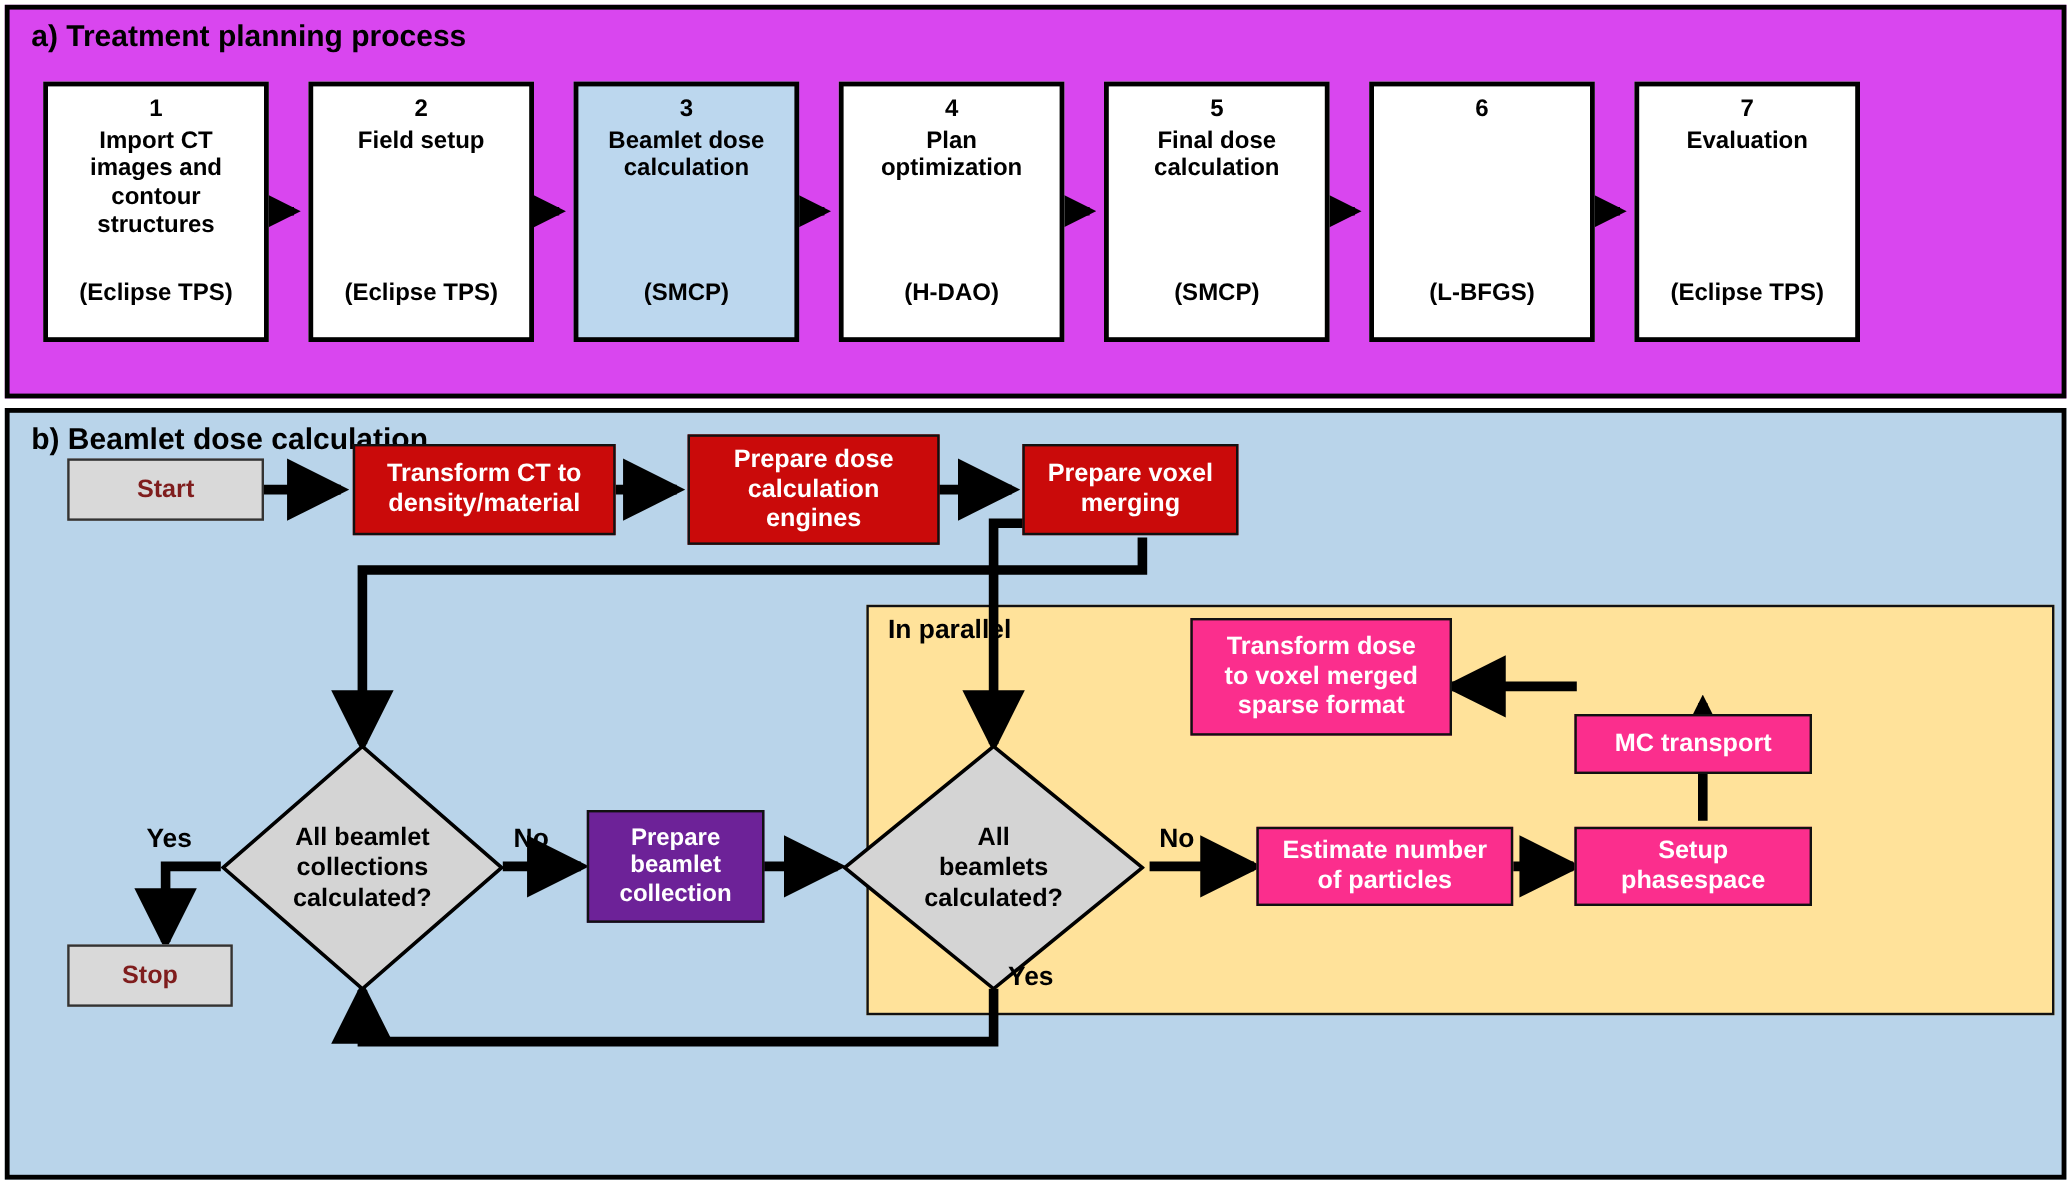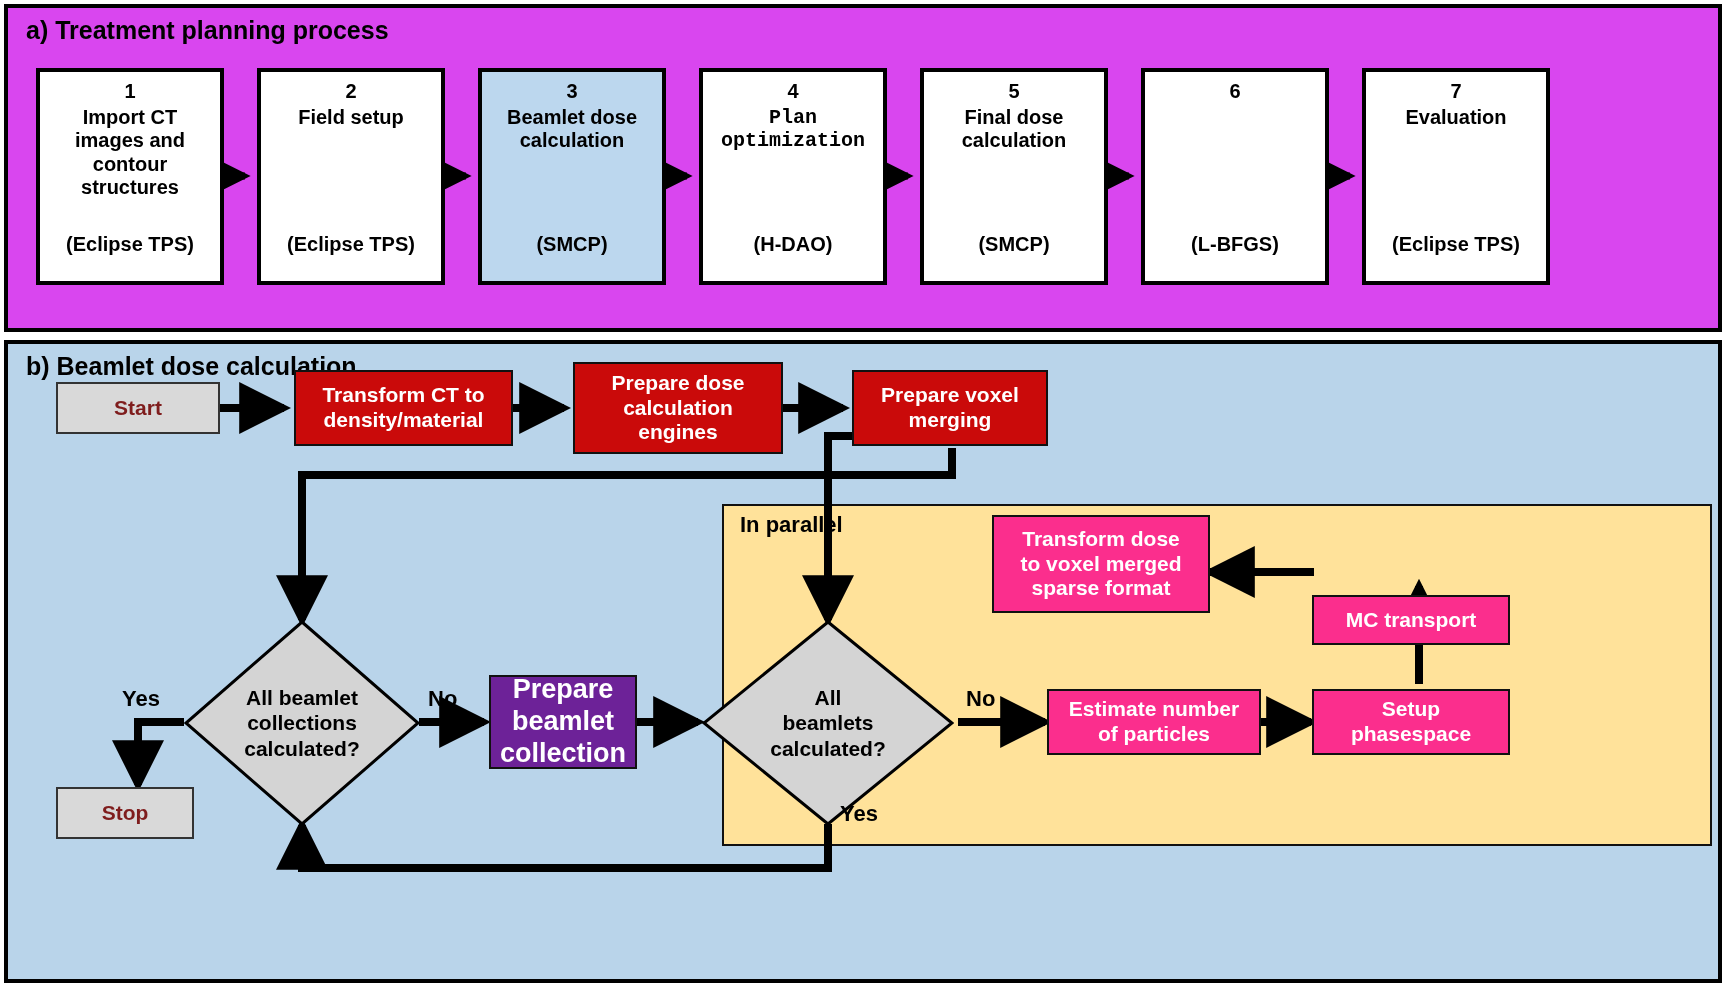--- a/index.html
+++ b/index.html
@@ -19,21 +19,21 @@
         justify-content:center;text-align:center;font-weight:bold;line-height:1.18;}
   .step{border:4px solid #000;background:#ffffff;color:#000;font-size:20px;
         flex-direction:column;justify-content:flex-start;padding-top:8px;}
   .step.highlight{background:#bcd7ee;}
   .step .num{font-weight:bold;}
   .step .name{margin-top:2px;}
   .step .tool{position:absolute;left:0;right:0;bottom:24px;}
 
   .term{border:2px solid #333;background:#d9d9d9;color:#7f1d1d;font-size:21px;}
   .proc-red{border:2px solid #111;background:#ca0a0a;color:#fff;font-size:21px;}
-  .proc-purple{border:2px solid #111;background:#6d2298;color:#fff;font-size:27px;text-align:center;}
+  .proc-purple{border:2px solid #111;background:#6d2298;color:#fff;font-size:20px;text-align:center;}
   .proc-pink{border:2px solid #111;background:#fb2e8d;color:#fff;font-size:21px;}
 
   
   #parallel-box{position:absolute;box-sizing:border-box;border:2px solid #111;background:#ffe29a;}
   #parallel-label{position:absolute;font-weight:bold;font-size:22px;color:#000;}
 
   
   .diamond{position:absolute;}
   .diamond svg{position:absolute;left:0;top:0;}
   .diamond .dtext{position:absolute;left:0;top:0;width:100%;height:100%;
@@ -85,21 +85,21 @@
 
     <div class="node step highlight" style="left:470px;top:60px;width:188px;height:217px;">
       <div class="num">3</div>
       <div class="name" style="white-space:pre-line;">Beamlet dose
 calculation</div>
       <div class="tool">(SMCP)</div>
     </div>
 
     <div class="node step" style="left:691px;top:60px;width:188px;height:217px;">
       <div class="num">4</div>
-      <div class="name" style="white-space:pre-line;font-family:Liberation Mono, monospace;">Plan
+      <div class="name" style="white-space:pre-line;">Plan
 optimization</div>
       <div class="tool">(H-DAO)</div>
     </div>
 
     <div class="node step" style="left:912px;top:60px;width:188px;height:217px;">
       <div class="num">5</div>
       <div class="name" style="white-space:pre-line;">Final dose
 calculation</div>
       <div class="tool">(SMCP)</div>
     </div>
@@ -160,21 +160,21 @@
 
     <div class="node term" style="left:48px;top:38px;width:164px;height:52px;">Start</div>
 
     <div class="node proc-red" style="left:286px;top:26px;width:219px;height:76px;white-space:pre-line;">Transform CT to
 density/material</div>
 
     <div class="node proc-red" style="left:565px;top:18px;width:210px;height:92px;white-space:pre-line;">Prepare dose
 calculation
 engines</div>
 
-    <div class="node proc-red" style="left:844px;top:26px;width:196px;height:76px;white-space:pre-line;">Prepare voxel
+    <div class="node proc-red" style="left:844px;top:26px;width:180px;height:76px;white-space:pre-line;">Prepare voxel
 merging</div>
 
     <div class="diamond" style="left:176px;top:276px;width:236px;height:206px;">
       <svg width="236" height="206">
         <polygon points="118,2 234,103 118,204 2,103" fill="#d4d4d4" stroke="#000" stroke-width="3"></polygon>
       </svg>
       <div class="dtext" style="white-space:pre-line;">All beamlet
 collections
 calculated?</div>
     </div>

